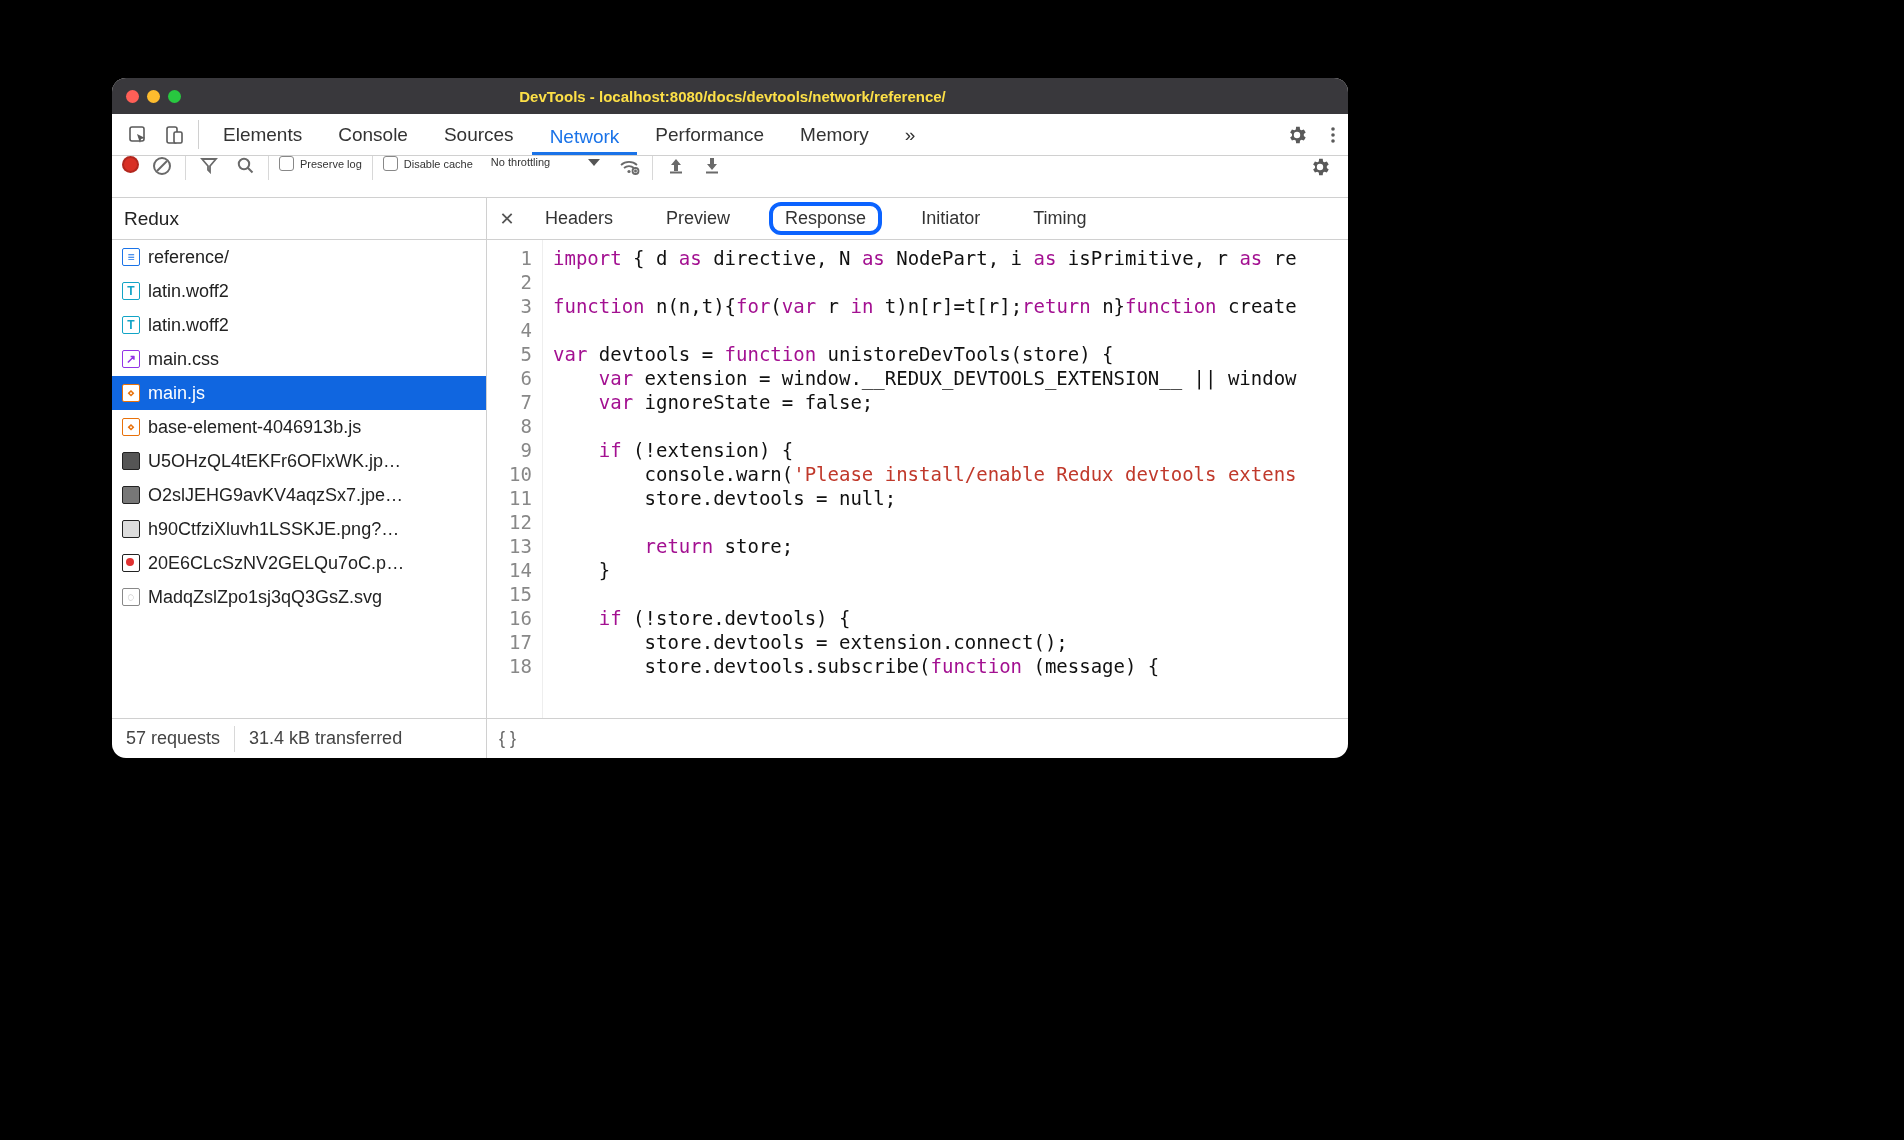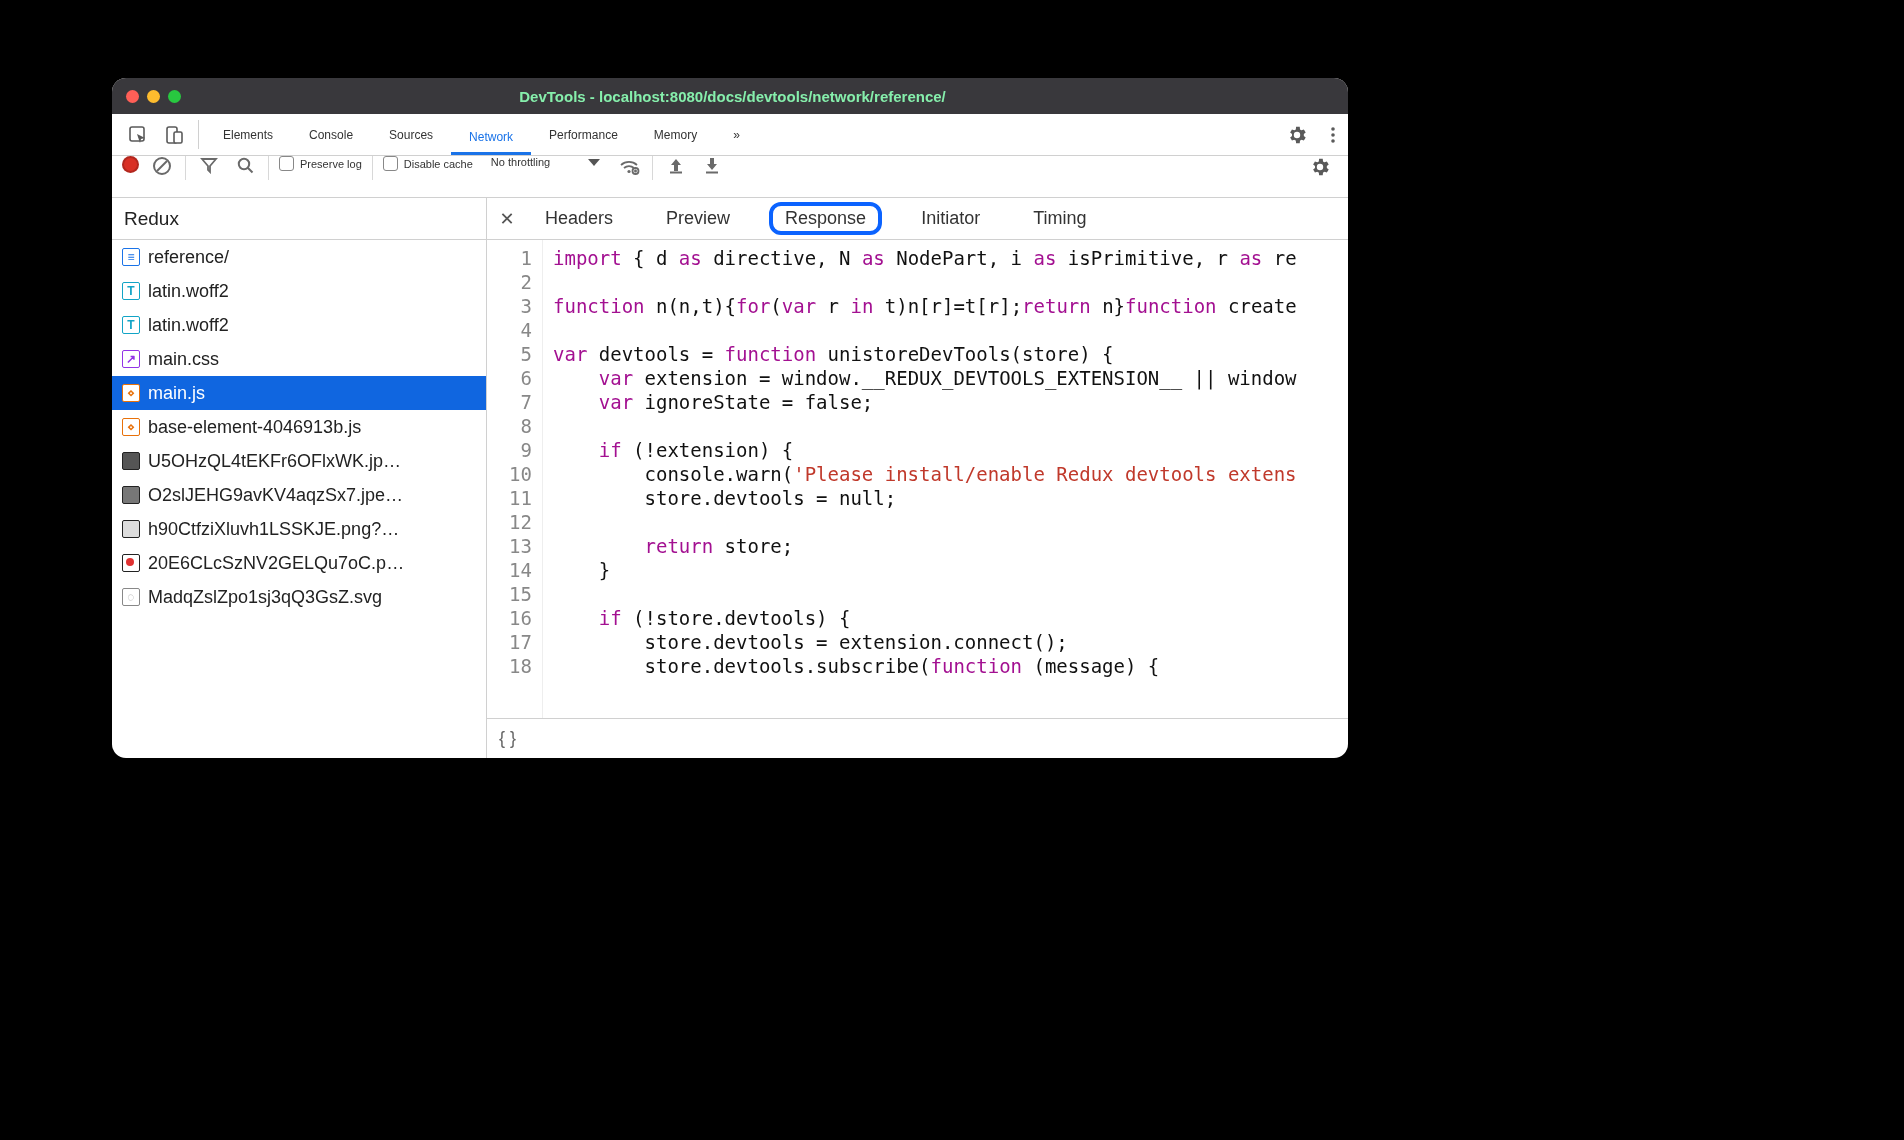--- a/index.html
+++ b/index.html
@@ -8,26 +8,26 @@
     position: absolute; left: 112px; top: 78px; width: 1236px; height: 680px;
     background: #fff; border-radius: 14px; overflow: hidden;
     box-shadow: 0 30px 80px rgba(0,0,0,.6);
     display: flex; flex-direction: column;
   }
   
   .titlebar { height: 36px; background: #39383c; display: flex; align-items: center; padding: 0 14px; flex: 0 0 auto; }
   .traffic { display: flex; gap: 8px; }
   .dot { width: 13px; height: 13px; border-radius: 50%; }
   .dot.red { background:#ff5f57; } .dot.yellow { background:#febc2e; } .dot.green { background:#28c840; }
-  .titlebar-title { flex:1; text-align:center; color:#86efac; font-size:15px; font-weight:600; padding-right:50px;}
+  .titlebar-title { flex:1; text-align:center; color:#fde047; font-size:15px; font-weight:600; padding-right:50px;}
   
   .tabbar { height:42px; border-bottom:1px solid #d0d0d0; display:flex; align-items:stretch; padding-left:8px;}
   .tabbar .iconbtn { width:36px; display:flex; align-items:center; justify-content:center; color:#5a5a5a;}
   .tabbar .divider { width:1px; background:#d0d0d0; margin:6px 6px;}
-  .tabbar .tab { padding:0 18px; display:flex; align-items:center; font-size:12px; color:#333; cursor:default; }
+  .tabbar .tab { padding:0 18px; display:flex; align-items:center; font-size:19px; color:#333; cursor:default; }
   .tabbar .tab.active { color:#1a73e8; border-bottom:3px solid #1a73e8; padding-top:8px;}
   .tabbar .spacer { flex:1; }
   
   .toolbar { height:42px; border-bottom:1px solid #d0d0d0; display:flex; align-items:flex-start; gap:10px; padding:0 10px; font-size:11px; color:#333;}
   .toolbar .rec { width:17px; height:17px; border-radius:50%; background:#d93025; border:2px solid rgba(0,0,0,.18);}
   .toolbar .ticon { color:#6a6a6a; display:flex; align-items:center; justify-content:center; width:26px;}
   .toolbar .vdiv { width:1px; height:24px; background:#d8d8d8;}
   .cbx { display:flex; align-items:center; gap:6px;}
   .cbx .box { width:15px; height:15px; border:1.5px solid #888; border-radius:3px;}
   .throttle { display:flex; align-items:center; gap:12px; margin-left:8px;}
@@ -231,20 +231,25 @@
           </div>
           <div class="row">
             <span class="ricon ic-gif"></span>
             <span class="rname">20E6CLcSzNV2GELQu7oC.p…</span>
           </div>
           <div class="row">
             <span class="ricon ic-svg">◌</span>
             <span class="rname">MadqZslZpo1sj3qQ3GsZ.svg</span>
           </div>
         </div>
+      <div class="left-status">
+        <span class="cell">57 requests</span>
+        <span class="sdiv"></span>
+        <span class="cell">31.4 kB transferred</span>
+      </div>
     </div>
 
     <div class="right">
       <div class="detail-tabs">
         <div class="close">✕</div>
         <div id="detail-tabs-host" style="display:flex;align-items:center;gap:25px;">
             <div class="dtab">Headers</div>
             <div class="dtab">Preview</div>
             <div class="dtab hl">Response</div>
             <div class="dtab">Initiator</div>

